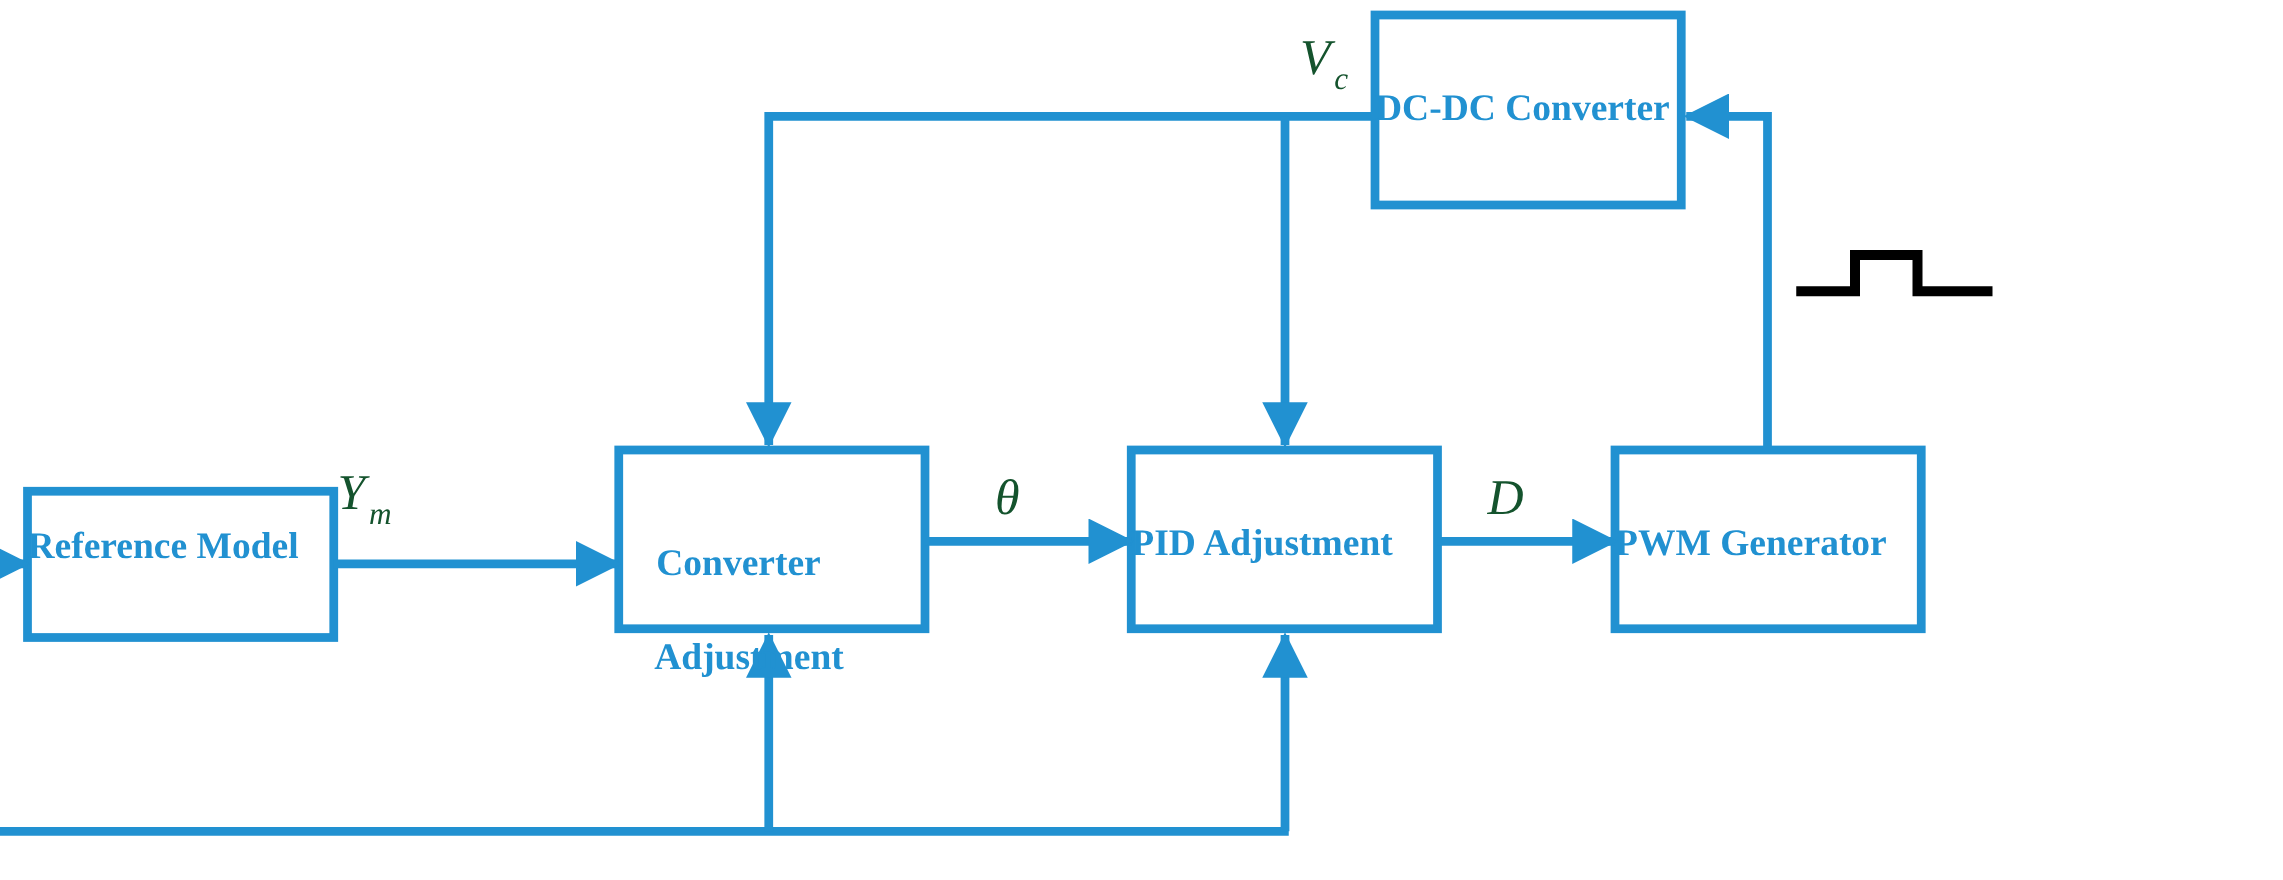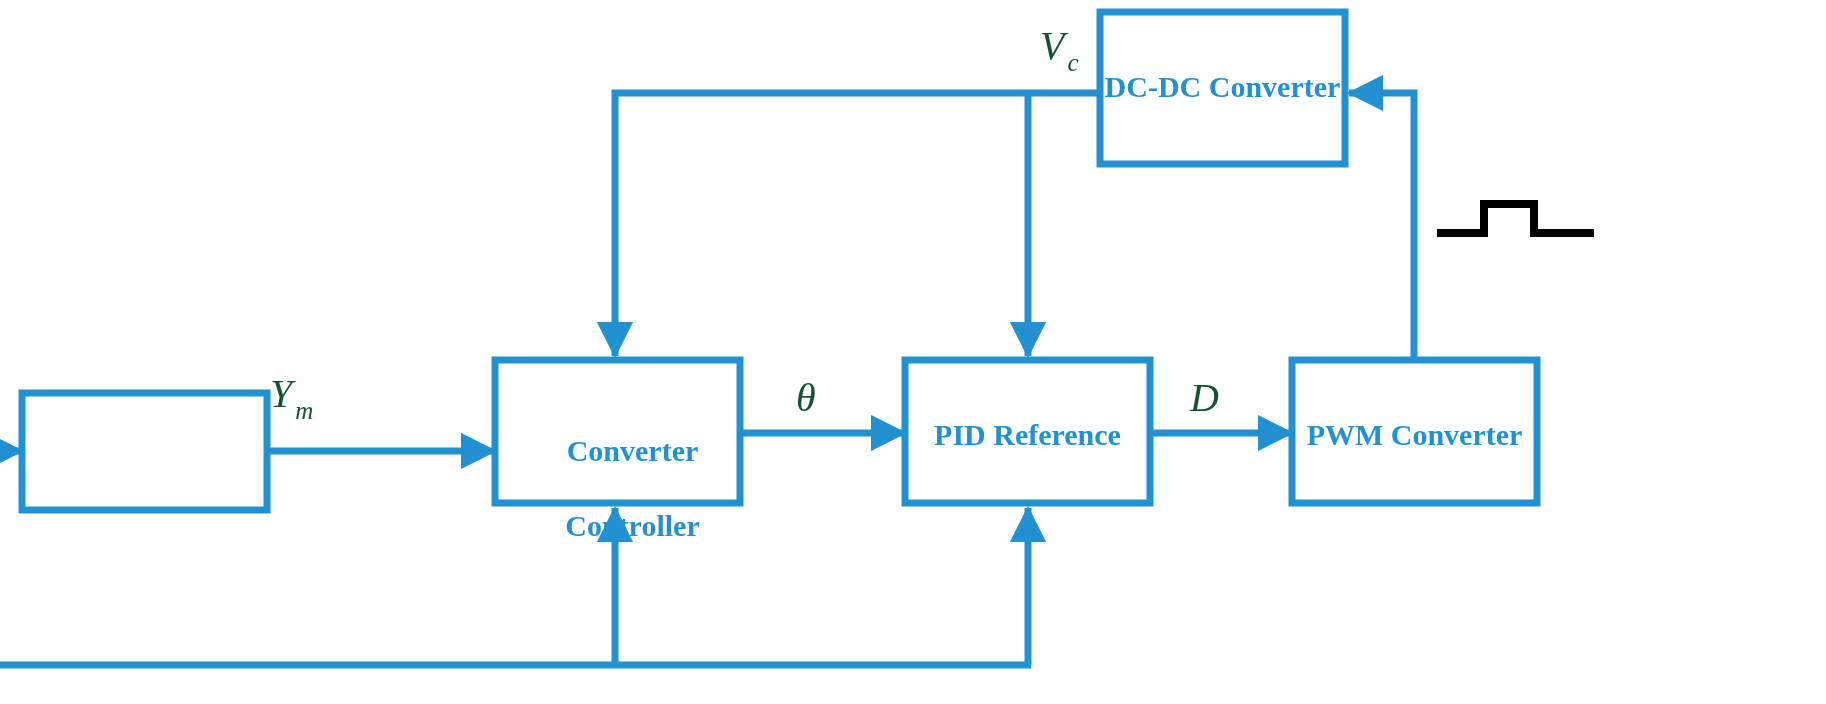--- a/index.html
+++ b/index.html
@@ -23,21 +23,21 @@
     width: 1826px;
     height: 704px;
   }
   .block-label {
     position: absolute;
     color: #2191D1;
     font-family: "Liberation Serif", "DejaVu Serif", serif;
     font-weight: bold;
     font-size: 30px;
     line-height: 1.25;
-    text-align: center;
+    text-align: left;
     white-space: pre;
     pointer-events: none;
     user-select: none;
   }
   .signal-label {
     position: absolute;
     color: #14532d;
     font-family: "Liberation Serif", "DejaVu Serif", serif;
     font-style: italic;
     font-weight: normal;
@@ -107,29 +107,30 @@
     <line x1="-6" y1="665" x2="1031" y2="665" stroke="#2191D1" stroke-width="7"></line>
 
     <path d="M 615 665 L 615 508" fill="none" stroke="#2191D1" stroke-width="7" marker-end="url(#arrow-down)"></path>
 
     <path d="M 1028 665 L 1028 508" fill="none" stroke="#2191D1" stroke-width="7" marker-end="url(#arrow-down)"></path>
 
     <path d="M 1437 233 L 1484 233 L 1484 204 L 1534 204 L 1534 233 L 1594 233" fill="none" stroke="#000000" stroke-width="8" stroke-linecap="butt" stroke-linejoin="miter"></path>
 
   </svg>
 
+  <div class="block-label" style="left:22px; top:418px; width:245px;">Reference Model</div>
 
   <div class="block-label" style="left:495px; top:394px; width:245px;">
     <span>Converter</span><br>
-    <span>Controller</span>
+    <span>Adjustment</span>
   </div>
 
-  <div class="block-label" style="left:905px; top:416px; width:245px;">PID Reference</div>
+  <div class="block-label" style="left:905px; top:416px; width:245px;">PID Adjustment</div>
 
-  <div class="block-label" style="left:1292px; top:416px; width:245px;">PWM Converter</div>
+  <div class="block-label" style="left:1292px; top:416px; width:245px;">PWM Generator</div>
 
   <div class="block-label" style="left:1100px; top:68px; width:245px;">DC-DC Converter</div>
 
   <div class="signal-label" style="left:270px; top:370px;">
     <span class="base">Y</span><span class="sub">m</span>
   </div>
 
   <div class="signal-label" style="left:796px; top:374px;">
     <span class="base sym-theta">θ</span>
   </div>

